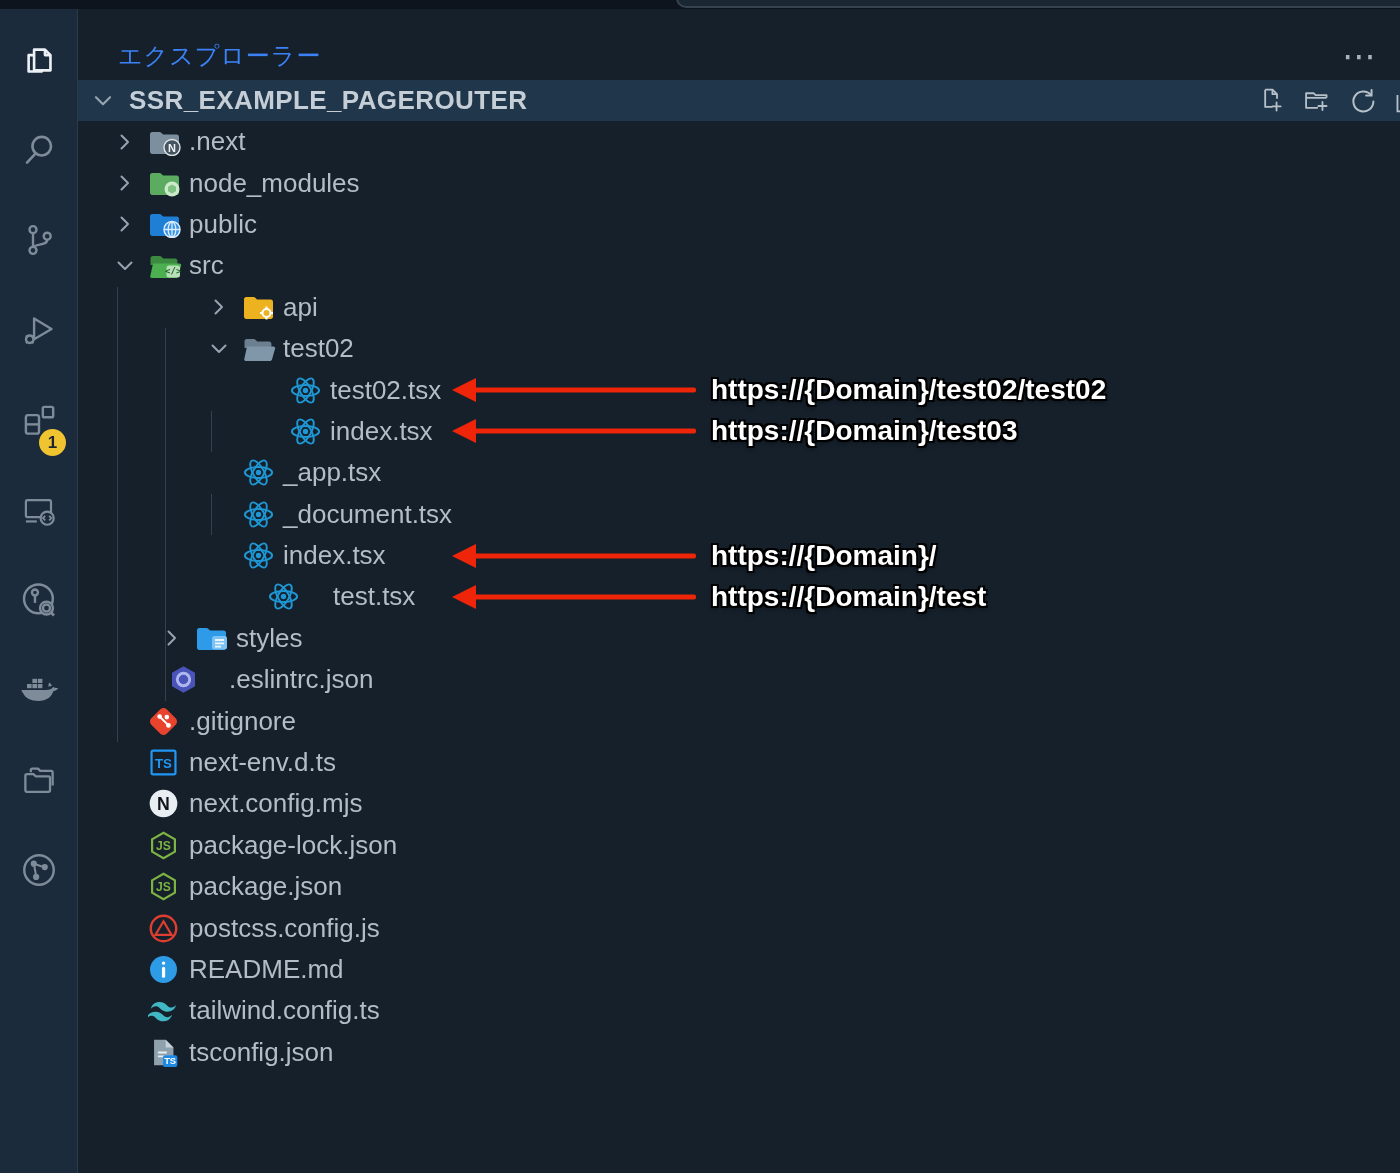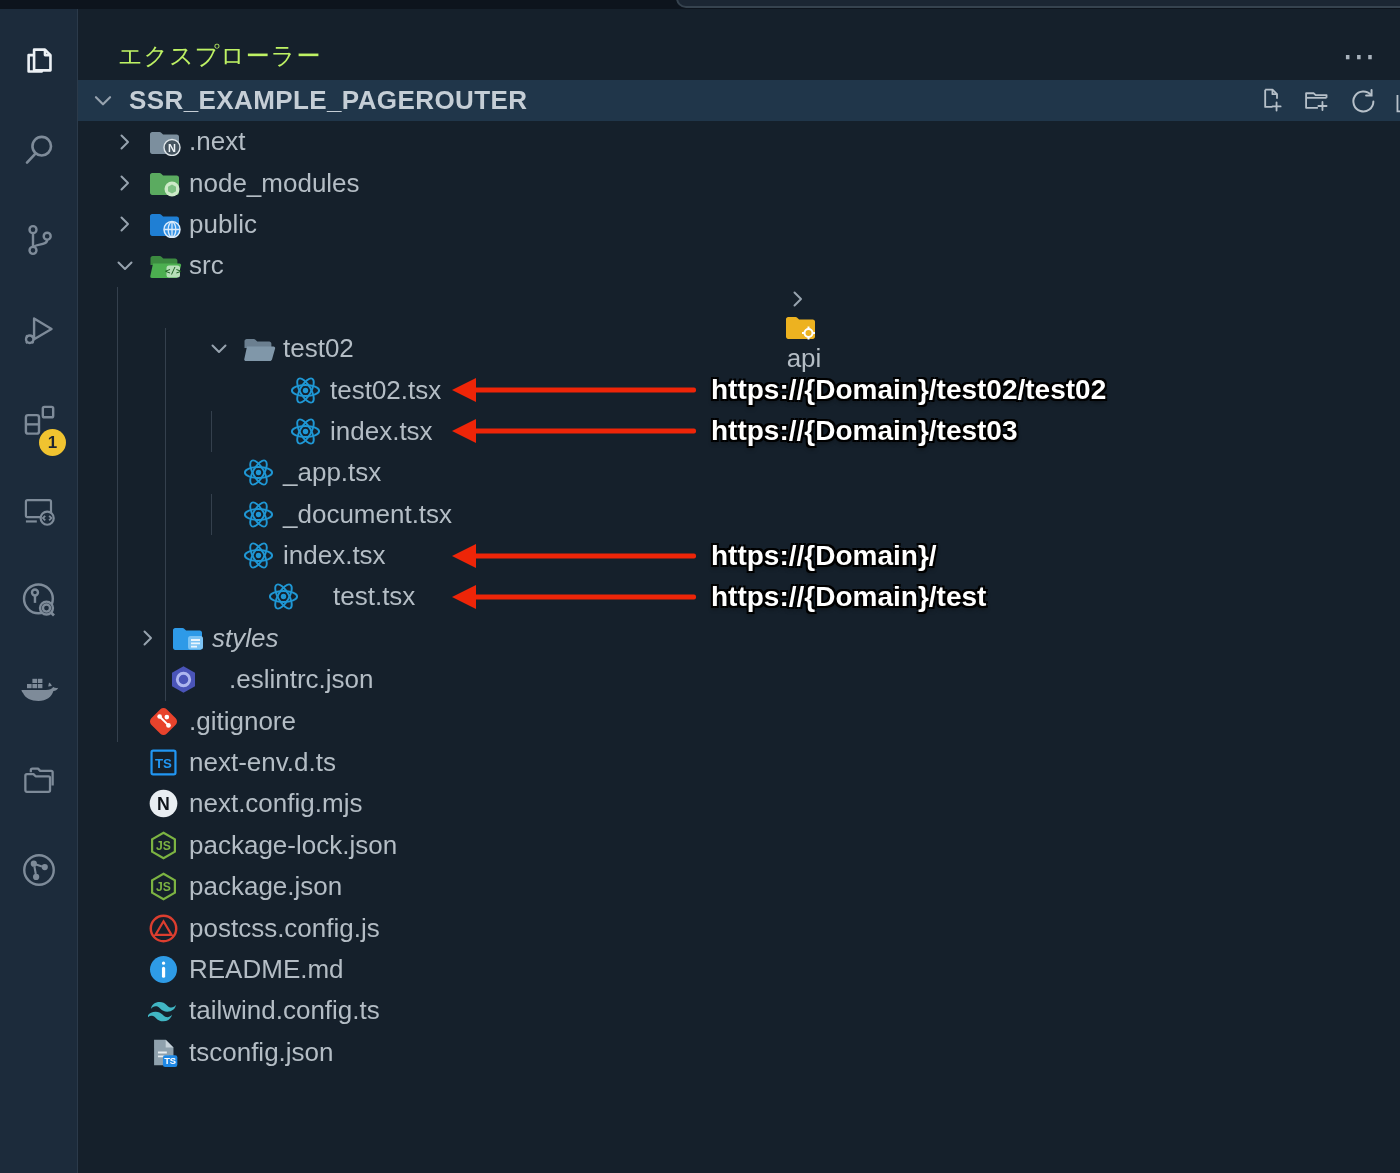--- a/index.html
+++ b/index.html
@@ -18,21 +18,21 @@
   .ab-item.active { color:#ecf1f5; }
   .ab-item svg { display:block; }
   .ab-badge { position:absolute; right:11px; bottom:9px; width:27px; height:27px;
     border-radius:50%; background:#f0c330; color:#1d2430; font-size:17px; font-weight:bold;
     display:flex; align-items:center; justify-content:center; }
 
   
   .sidebar { flex:1; background:#15202b; position:relative; overflow:hidden; }
   .sidebar-title { height:71px; padding:22px 24px 0 40px; display:flex;
     justify-content:space-between; align-items:center; }
-  .sidebar-title .ttl { color:#bef264; font-size:24px; letter-spacing:1px; }
+  .sidebar-title .ttl { color:#3b82f6; font-size:24px; letter-spacing:1px; }
   .sidebar-title .more { color:#a9b3bd; font-size:34px; line-height:20px; cursor:pointer; }
 
   .section-header { height:41px; background:#20364a; display:flex; align-items:center;
     padding-left:12px; position:relative; cursor:pointer; }
   .section-header .chev { color:#97a3af; display:flex; margin-right:4px; }
   .section-header .sname { color:#c5ced6; font-weight:bold; font-size:26px; letter-spacing:.4px; white-space:nowrap; }
   .hactions { position:absolute; right:-22px; top:0; height:41px; display:flex;
     align-items:center; gap:15px; color:#b6c0c9; }
   .hactions .hicon { display:flex; cursor:pointer; }
 
@@ -267,21 +267,21 @@
           <span class="ficon">
             <svg width="34" height="28" viewBox="0 0 34 28">
               <path fill="#3c8a40" d="M2.5 6.2c0-1.2 1-2.2 2.2-2.2h7.1c.6 0 1.2.2 1.6.7l1.9 1.9h11.9c1.2 0 2.2 1 2.2 2.2v4.2H2.5z"></path>
               <path fill="#4caf50" d="M5 11.5h26.6c1 0 1.8 1 1.5 2l-3.1 11c-.3.9-1.1 1.5-2.1 1.5H3.8c-1 0-1.8-1-1.5-2z"></path>
               <rect x="18.5" y="13.5" width="13.5" height="12" rx="2.5" fill="#b7dfb9"></rect>
               <text x="25.2" y="22.4" text-anchor="middle" font-size="9" font-weight="bold" fill="#1b5e20" font-family="DejaVu Sans Mono,monospace">&lt;/&gt;</text>
             </svg>
           </span>
           <span class="lbl">src</span>
         </div>
-        <div class="row" style="padding-left: 129px; flex-direction: column;">
+        <div class="row" style="padding-left: 129px;">
           <span class="chev">
             <svg width="24" height="24" viewBox="0 0 24 24" fill="none" stroke="currentColor" stroke-width="2" stroke-linecap="round" stroke-linejoin="round">
               <path d="M8.5 5.5 L15 12 L8.5 18.5"></path>
             </svg>
           </span>
           <span class="ficon">
             <svg width="34" height="28" viewBox="0 0 34 28">
               <path fill="#edb220" d="M2 6.2c0-1.2 1-2.2 2.2-2.2h7.4c.6 0 1.2.2 1.6.7l1.9 1.9h13.7c1.2 0 2.2 1 2.2 2.2v15c0 1.2-1 2.2-2.2 2.2H4.2C3 26 2 25 2 23.8z"></path>
               <circle cx="24.5" cy="20" r="4" fill="none" stroke="#ffffff" stroke-width="2"></circle>
               <path d="M24.5 13.5 v3 M24.5 23.5 v3 M18 20 h3 M28 20 h3" stroke="#ffffff" stroke-width="2" fill="none"></path>
@@ -400,21 +400,21 @@
               <circle cx="16" cy="16" r="2.8" fill="#1f97d4"></circle>
             </svg>
           </span>
           <span class="lbl">test.tsx</span>
           <span class="annot">
             <span class="ahead" style="border-right: 24px solid rgb(238, 37, 8);"></span>
             <span class="aline" style="background: rgb(238, 37, 8);"></span>
             <span class="aurl">https://{Domain}/test</span>
           </span>
         </div>
-        <div class="row" style="padding-left: 58px; font-style: italic;">
+        <div class="row" style="padding-left: 82px;">
           <span class="chev">
             <svg width="24" height="24" viewBox="0 0 24 24" fill="none" stroke="currentColor" stroke-width="2" stroke-linecap="round" stroke-linejoin="round">
               <path d="M8.5 5.5 L15 12 L8.5 18.5"></path>
             </svg>
           </span>
           <span class="ficon">
             <svg width="34" height="28" viewBox="0 0 34 28">
               <path fill="#2e9ae8" d="M2 6.2c0-1.2 1-2.2 2.2-2.2h7.4c.6 0 1.2.2 1.6.7l1.9 1.9h13.7c1.2 0 2.2 1 2.2 2.2v15c0 1.2-1 2.2-2.2 2.2H4.2C3 26 2 25 2 23.8z"></path>
               <rect x="17" y="12" width="15" height="13.5" rx="2.5" fill="#7cc3f4"></rect>
               <path d="M20 16 h9 M20 19.3 h9 M20 22.6 h6" stroke="#eaf5fd" stroke-width="1.8" fill="none"></path>

